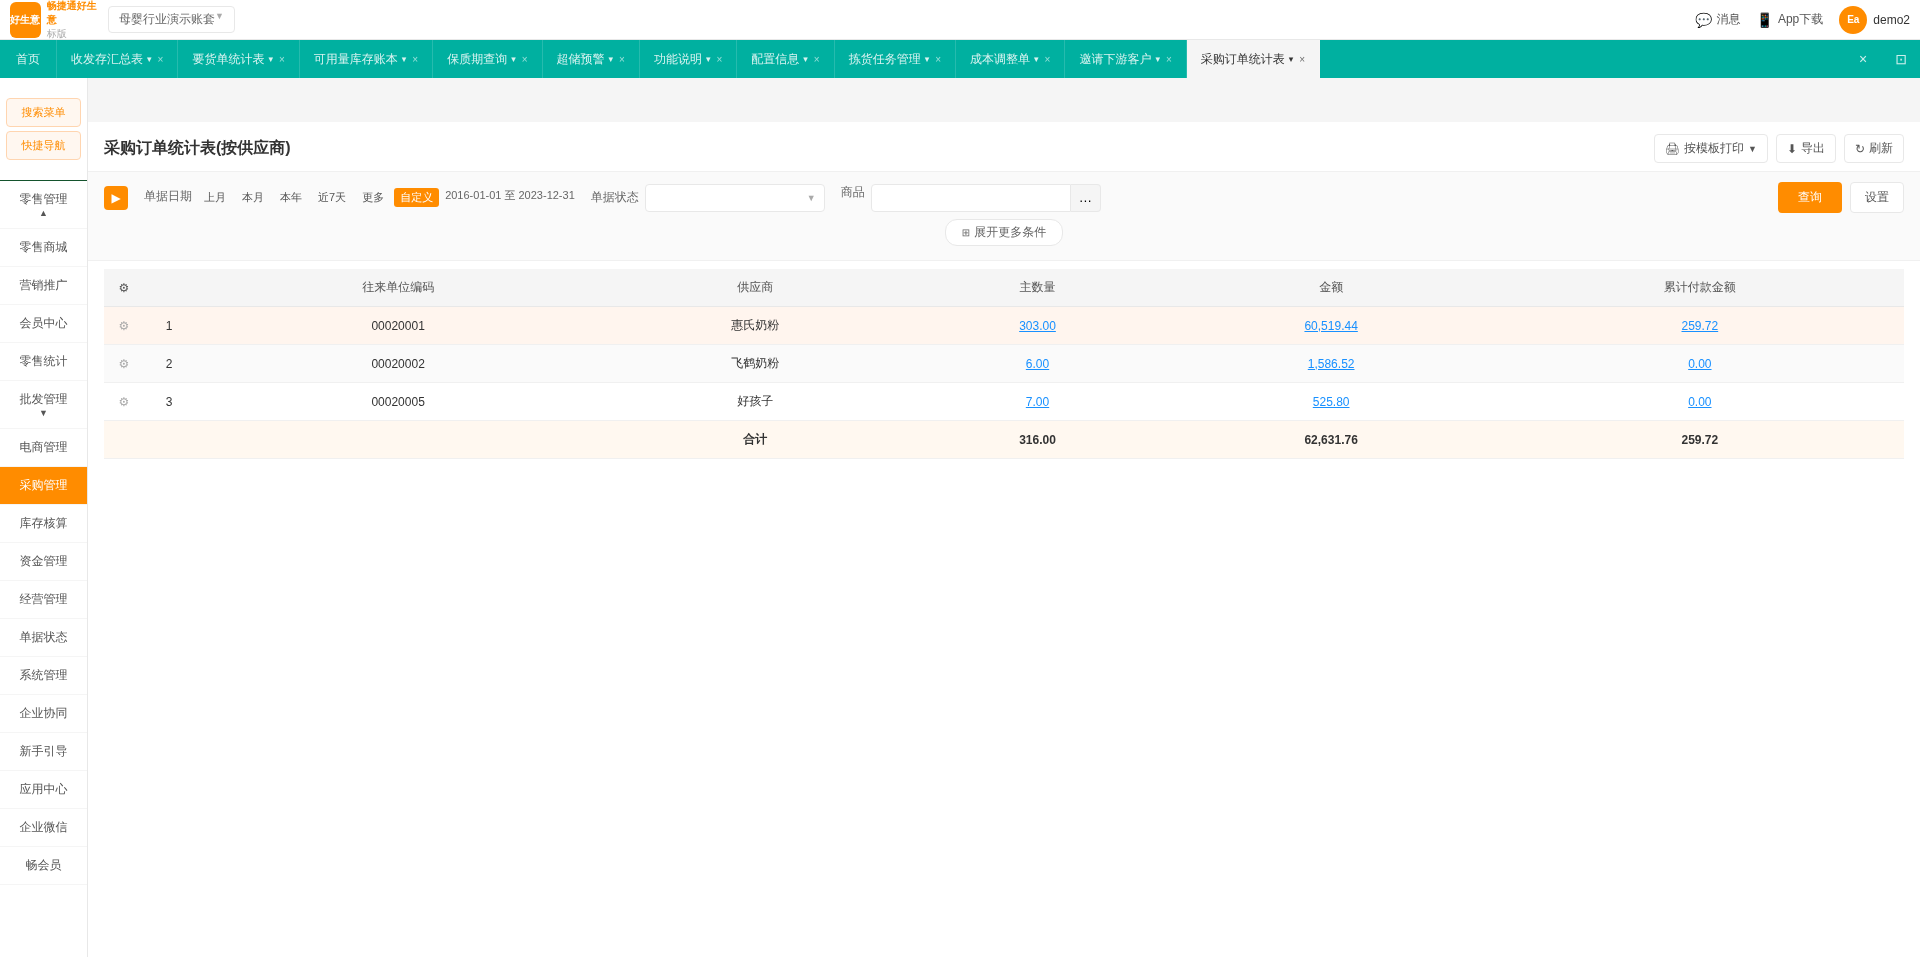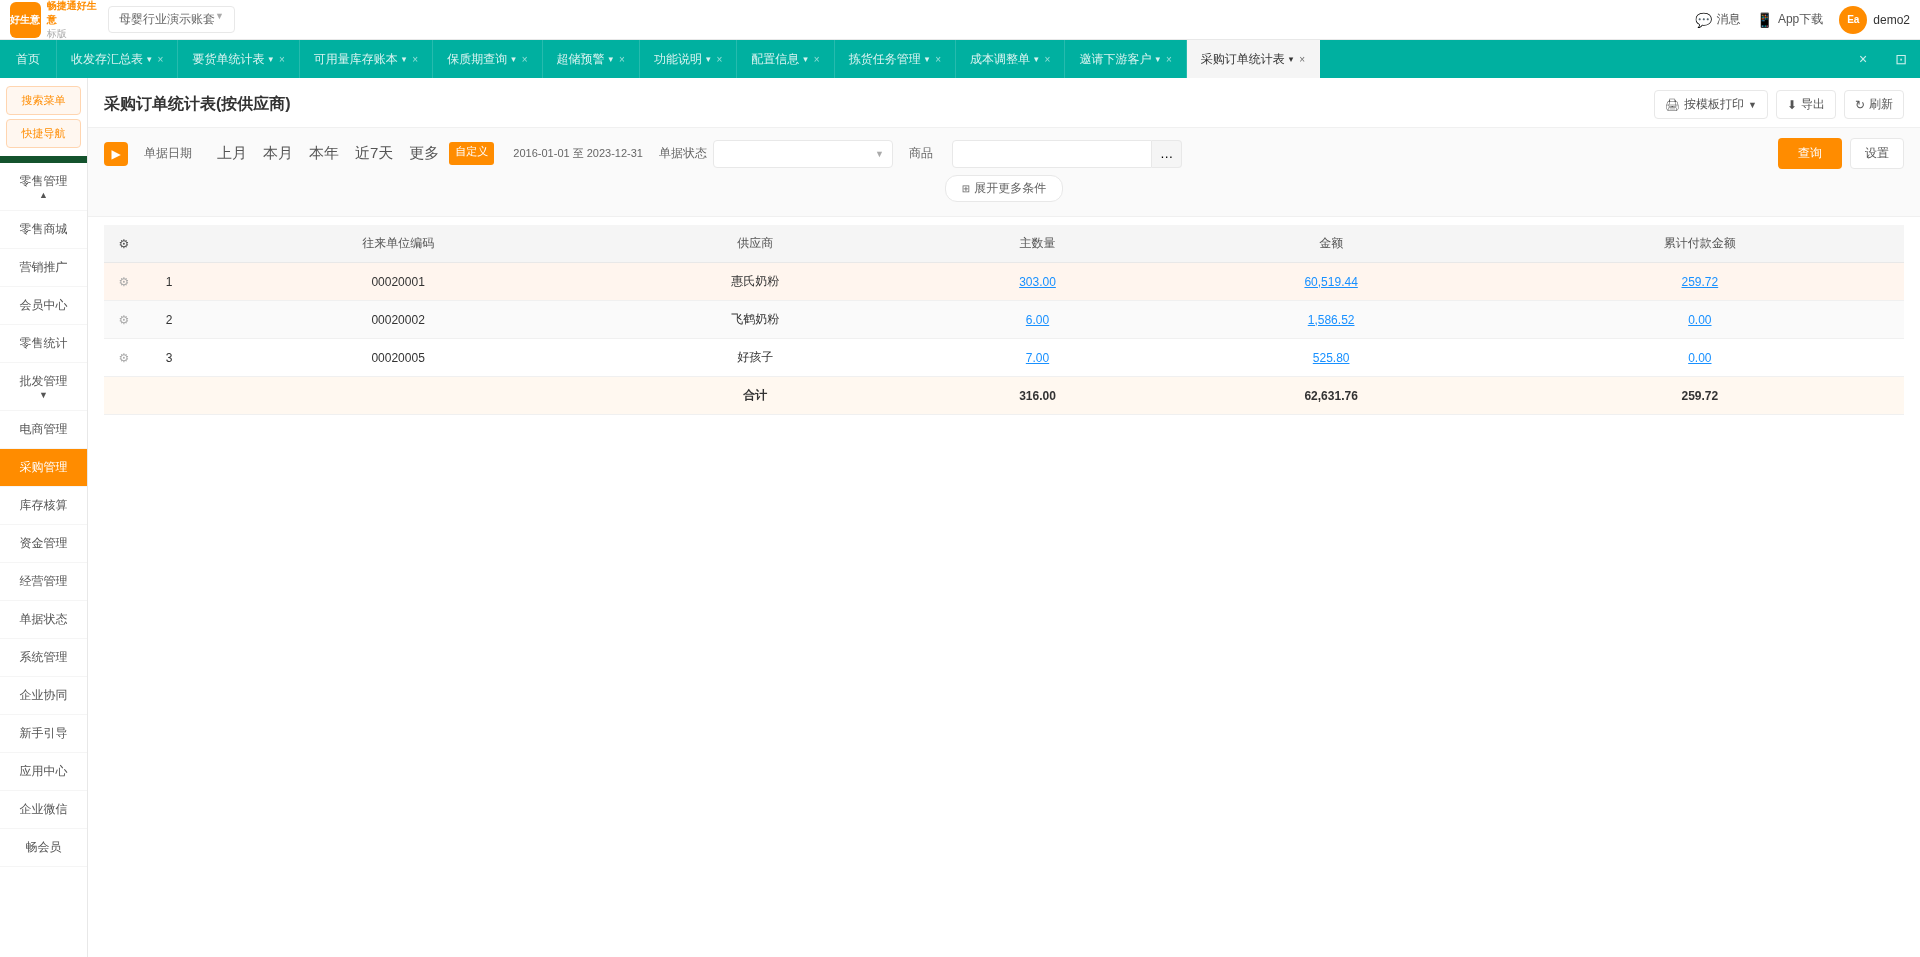--- a/index.html
+++ b/index.html
@@ -22,47 +22,47 @@
     .nav-tab .tab-arrow { margin-left: 4px; font-size: 9px; }
     .home-tab { padding: 0 16px; }
     .nav-tab-actions { margin-left: auto; display: flex; }
     .nav-action-btn { width: 38px; height: 38px; display: flex; align-items: center; justify-content: center; cursor: pointer; color: rgba(255,255,255,0.8); font-size: 14px; }
 
     
     .main-layout { display: flex; height: calc(957px - 40px - 38px); }
 
     
     .sidebar { width: 88px; background: #fff; border-right: 1px solid #e8e8e8; display: flex; flex-direction: column; overflow-y: auto; }
-    .sidebar-search { padding: 8px 6px; border-bottom: 7px solid #14532d; }
+    .sidebar-search { padding: 20px 6px; border-bottom: 1px solid #14532d; }
     .sidebar-search-btn { width: 100%; padding: 6px 4px; background: #fff7f0; border: 1px solid #ffd5b0; border-radius: 4px; color: #ff8c00; font-size: 11px; cursor: pointer; text-align: center; }
     .sidebar-nav-btn { width: 100%; padding: 6px 4px; background: #fff7f0; border: 1px solid #ffd5b0; border-radius: 4px; color: #ff8c00; font-size: 11px; cursor: pointer; text-align: center; margin-top: 4px; }
     .sidebar-item { padding: 10px 6px; text-align: center; cursor: pointer; font-size: 12px; color: #555; border-bottom: 1px solid #f5f5f5; flex-direction: column; }
     .sidebar-item.active { background: #ff8c00; color: #fff; }
     .sidebar-item.has-sub { display: flex; align-items: center; justify-content: space-between; padding: 10px 8px; }
 
     
-    .content-area { flex: 1; background: #f0f2f5; overflow: hidden; display: flex; flex-direction: column; }
+    .content-area { flex: 1; background: #f0f2f5; overflow: hidden; display: flex; flex-direction: column; margin-top: 44px; }
     .page-container { flex: 1; background: #fff; margin: 0; padding: 0; display: flex; flex-direction: column; }
 
     
     .page-header { display: flex; align-items: center; justify-content: space-between; padding: 12px 16px 8px; border-bottom: 1px solid #f0f0f0; }
     .page-title { font-size: 16px; font-weight: bold; color: #333; }
     .page-actions { display: flex; align-items: center; gap: 8px; }
     .print-btn { display: flex; align-items: center; gap: 4px; padding: 5px 10px; border: 1px solid #e8e8e8; border-radius: 4px; background: #fff; cursor: pointer; font-size: 12px; color: #555; }
     .export-btn { display: flex; align-items: center; gap: 4px; padding: 5px 10px; border: 1px solid #e8e8e8; border-radius: 4px; background: #fff; cursor: pointer; font-size: 12px; color: #555; }
     .refresh-btn { display: flex; align-items: center; gap: 4px; padding: 5px 10px; border: 1px solid #e8e8e8; border-radius: 4px; background: #fff; cursor: pointer; font-size: 12px; color: #555; }
 
     
     .filter-area { padding: 10px 16px; background: #fafafa; border-bottom: 1px solid #f0f0f0; }
     .filter-row { display: flex; align-items: center; gap: 16px; flex-wrap: wrap; }
     .filter-toggle { width: 24px; height: 24px; background: #ff8c00; border-radius: 4px; display: flex; align-items: center; justify-content: center; cursor: pointer; color: white; font-size: 12px; flex-shrink: 0; }
-    .filter-item { display: flex; align-items: center; gap: 19px; }
+    .filter-item { display: flex; gap: 6px; }
     .filter-label { color: #666; font-size: 12px; white-space: nowrap; }
     .date-shortcuts { display: flex; gap: 4px; }
-    .date-short-btn { padding: 2px 6px; font-size: 15px; cursor: pointer; color: #555; border: none; background: none; }
+    .date-short-btn { padding: 2px 6px; font-size: 11px; cursor: pointer; color: #555; border: none; background: none; }
     .date-custom-badge { padding: 2px 6px; background: #ff8c00; color: white; border-radius: 3px; font-size: 11px; }
     .date-range-text { font-size: 11px; color: #666; }
     .filter-select { display: flex; align-items: center; gap: 6px; }
     .select-box { min-width: 180px; height: 28px; border: 1px solid #e8e8e8; border-radius: 4px; padding: 0 8px; display: flex; align-items: center; justify-content: space-between; cursor: pointer; background: #fff; font-size: 12px; }
     .goods-input { flex: 1; min-width: 200px; height: 28px; border: 1px solid #e8e8e8; border-radius: 4px; padding: 0 8px; background: #fff; font-size: 12px; }
     .query-btn { padding: 6px 20px; background: #ff8c00; color: white; border: none; border-radius: 4px; cursor: pointer; font-size: 12px; }
     .settings-btn { padding: 6px 14px; background: #fff; color: #555; border: 1px solid #e8e8e8; border-radius: 4px; cursor: pointer; font-size: 12px; }
     .expand-more-row { display: flex; justify-content: center; padding: 6px 0 4px; }
     .expand-more-btn { display: flex; align-items: center; gap: 4px; padding: 4px 16px; border: 1px solid #e8e8e8; border-radius: 12px; background: #fff; cursor: pointer; font-size: 12px; color: #666; }
 

